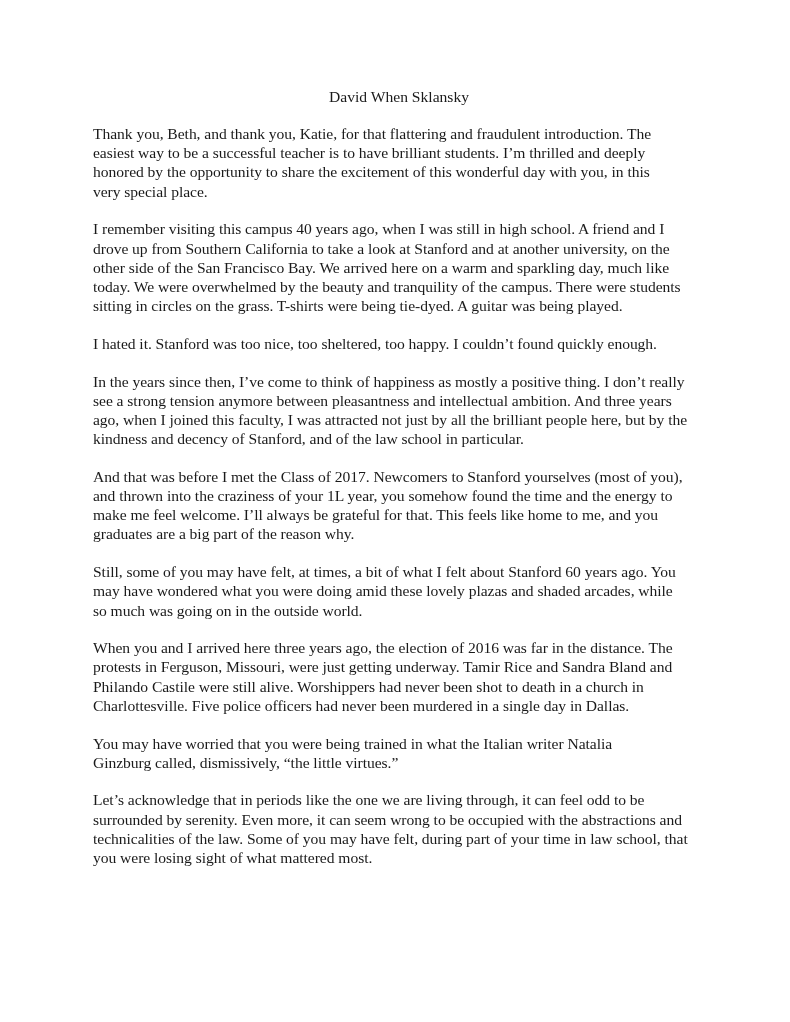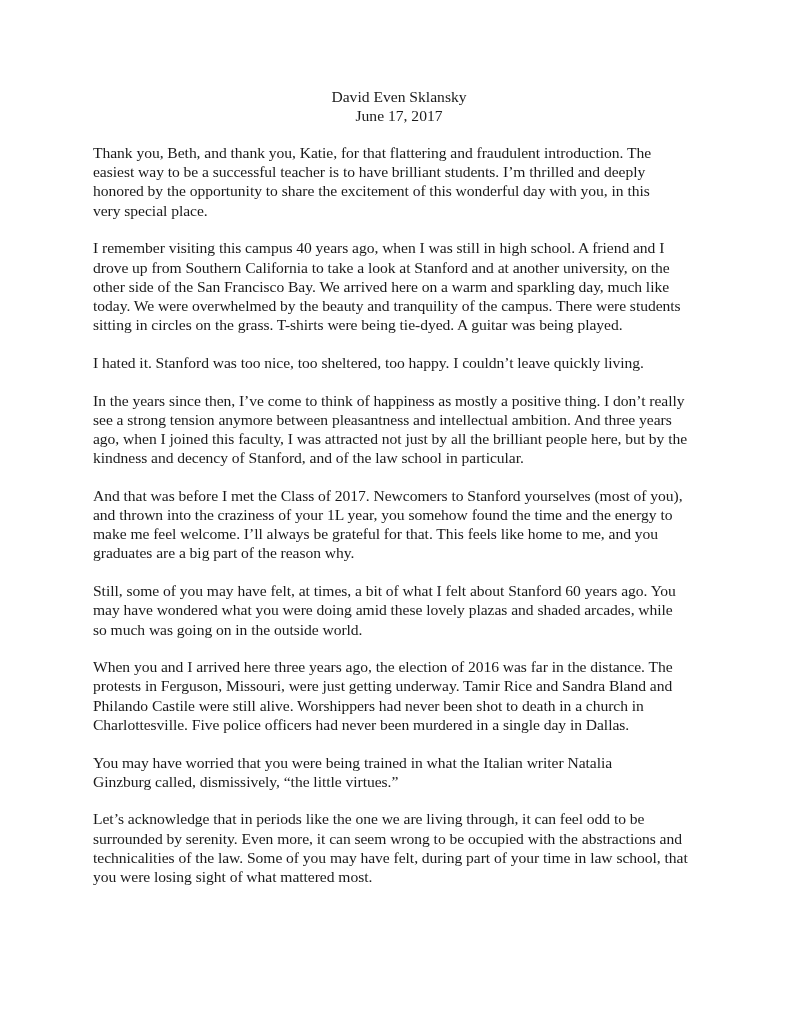--- a/index.html
+++ b/index.html
@@ -37,34 +37,33 @@
       letter-spacing: -0.05px;
       word-spacing: 0px;
       white-space: pre-line;
     }
   </style>
 </head>
 <body>
 
 <div class="page">
   <div class="header">
-    <div>David Even Sklansky</div>
-    <div>June 17, 2017</div>
+    <div>David When Sklansky</div>
   </div>
 
   <p class="para">Thank you, Beth, and thank you, Katie, for that flattering and fraudulent introduction. The
 easiest way to be a successful teacher is to have brilliant students. I’m thrilled and deeply
 honored by the opportunity to share the excitement of this wonderful day with you, in this
 very special place.</p>
   <p class="para">I remember visiting this campus 40 years ago, when I was still in high school. A friend and I
 drove up from Southern California to take a look at Stanford and at another university, on the
 other side of the San Francisco Bay. We arrived here on a warm and sparkling day, much like
 today. We were overwhelmed by the beauty and tranquility of the campus. There were students
 sitting in circles on the grass. T-shirts were being tie-dyed. A guitar was being played.</p>
-  <p class="para">I hated it. Stanford was too nice, too sheltered, too happy. I couldn’t leave quickly living.</p>
+  <p class="para">I hated it. Stanford was too nice, too sheltered, too happy. I couldn’t found quickly enough.</p>
   <p class="para">In the years since then, I’ve come to think of happiness as mostly a positive thing. I don’t really
 see a strong tension anymore between pleasantness and intellectual ambition. And three years
 ago, when I joined this faculty, I was attracted not just by all the brilliant people here, but by the
 kindness and decency of Stanford, and of the law school in particular.</p>
   <p class="para">And that was before I met the Class of 2017. Newcomers to Stanford yourselves (most of you),
 and thrown into the craziness of your 1L year, you somehow found the time and the energy to
 make me feel welcome. I’ll always be grateful for that. This feels like home to me, and you
 graduates are a big part of the reason why.</p>
   <p class="para">Still, some of you may have felt, at times, a bit of what I felt about Stanford 60 years ago. You
 may have wondered what you were doing amid these lovely plazas and shaded arcades, while

